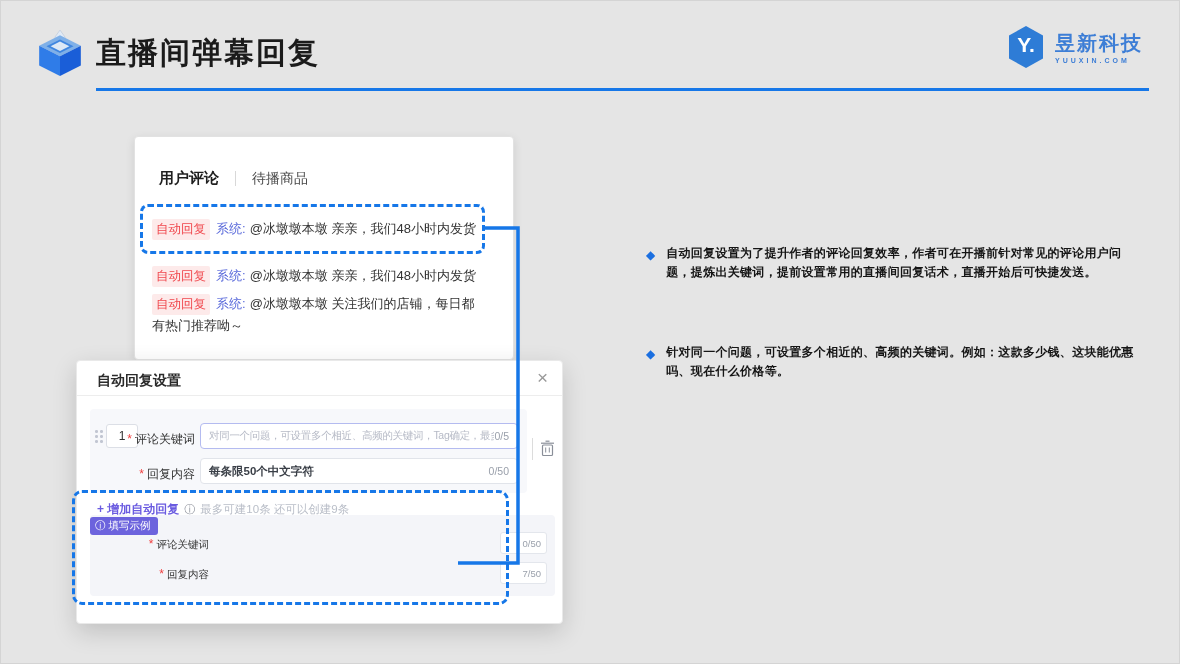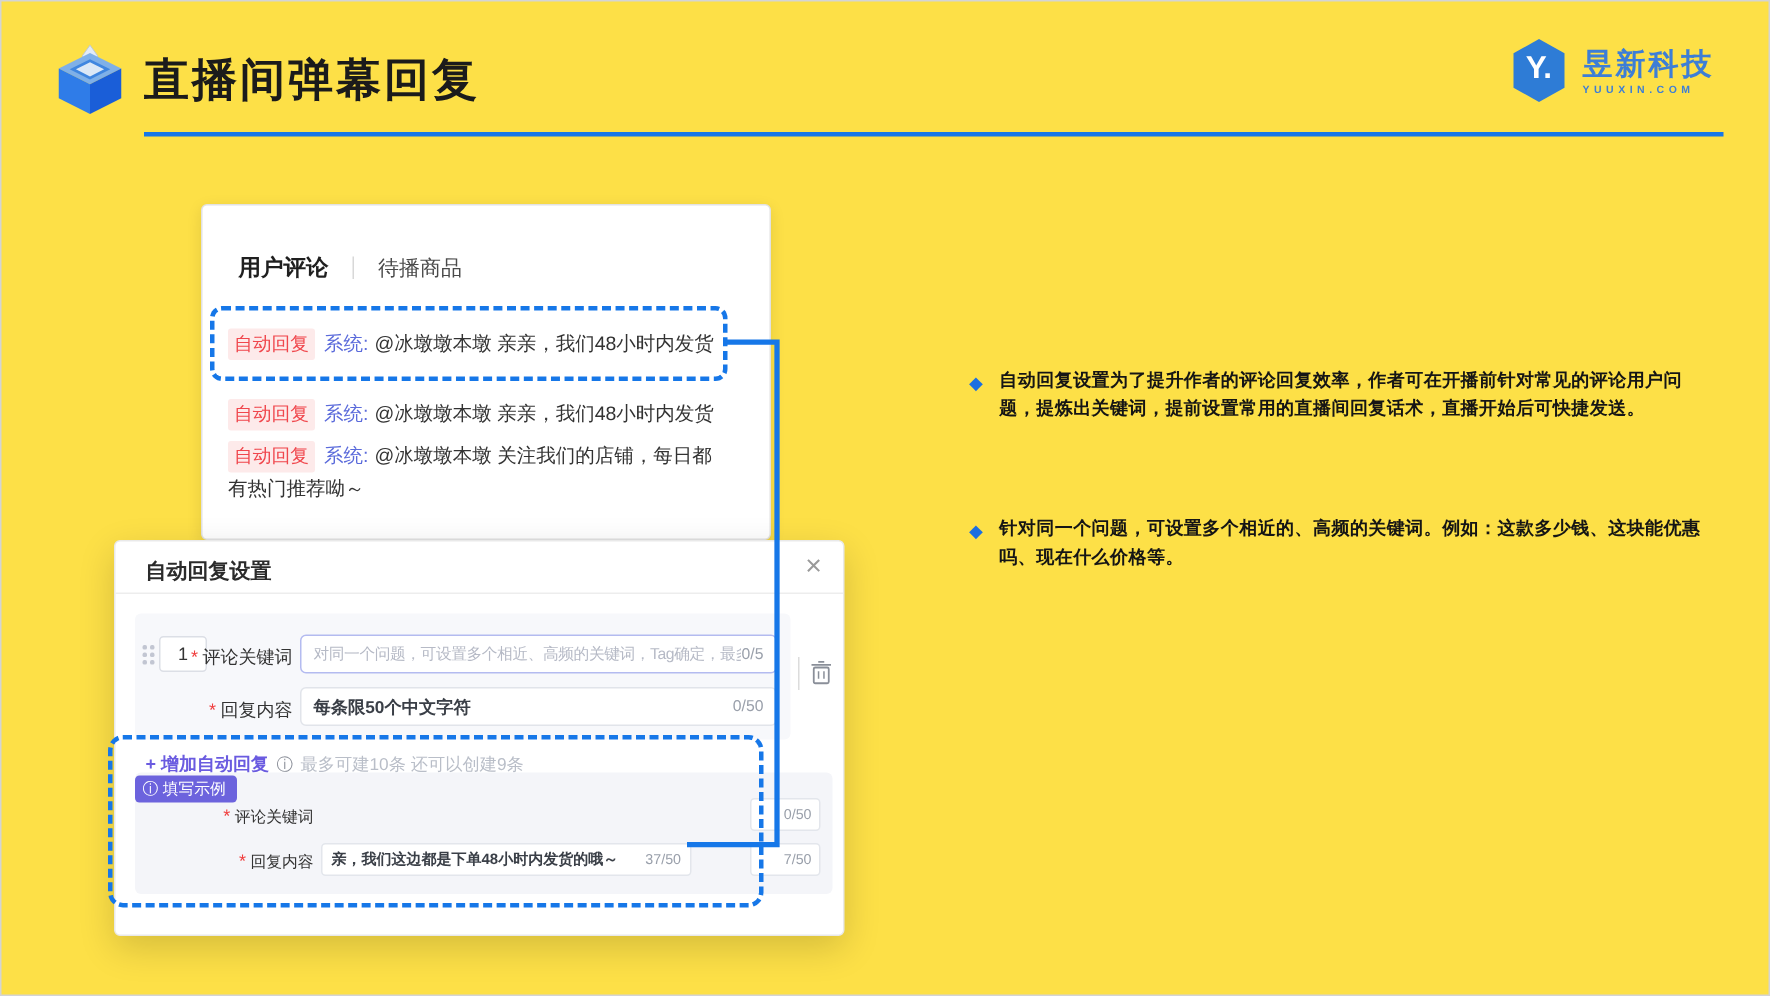--- a/index.html
+++ b/index.html
@@ -1,18 +1,18 @@
 <!DOCTYPE html>
 <html><head>
 <meta charset="utf-8">
 <style>
   * { margin:0; padding:0; box-sizing:border-box; }
   html,body { width:1180px; height:664px; overflow:hidden; background:#fff;
     font-family:"Liberation Sans","DejaVu Sans",sans-serif; }
-  .page { position:relative; width:1180px; height:664px; background:#fde047;
+  .page { position:relative; width:1180px; height:664px; background:#e5e5e5;
     border:1px solid #d4d4d4; }
 
   
   .hdr-icon { position:absolute; left:34px; top:28px; width:50px; height:48px; }
   .page-title { position:absolute; left:95px; top:32px; font-size:30px; font-weight:bold;
     color:#1b1b1b; letter-spacing:2px; }
   .hdr-rule { position:absolute; left:95px; top:87px; width:1053px; height:3px; }
   .brand { position:absolute; right:36px; top:24px; display:flex; align-items:center; gap:8px; }
   .brand-hex { width:42px; height:46px; }
   .brand-text { display:flex; flex-direction:column; line-height:1;justify-content:center; }
@@ -213,24 +213,20 @@
       <span>填写示例</span>
     </div>
 
     <div class="ex-row1-label">
       <span class="req">*</span><span>评论关键词</span>
     </div>
 
     <div class="ex-row2-label">
       <span class="req">*</span><span>回复内容</span>
     </div>
-    <div class="ex-field ex-field2">
-      <span class="ex-value">亲，我们这边都是下单48小时内发货的哦～</span>
-      <span class="ex-counter">37/50</span>
-    </div>
 
     <div class="frag frag1">0/50</div>
     <div class="frag frag2">7/50</div>
 
     <div class="dash-box2"></div>
   </div>
 
   <svg class="connector" viewBox="0 0 1180 664">
     <polyline points="483,227 517,227 517,562 457,562" fill="none" stroke="#1677e8" stroke-width="3.5"></polyline>
   </svg>

